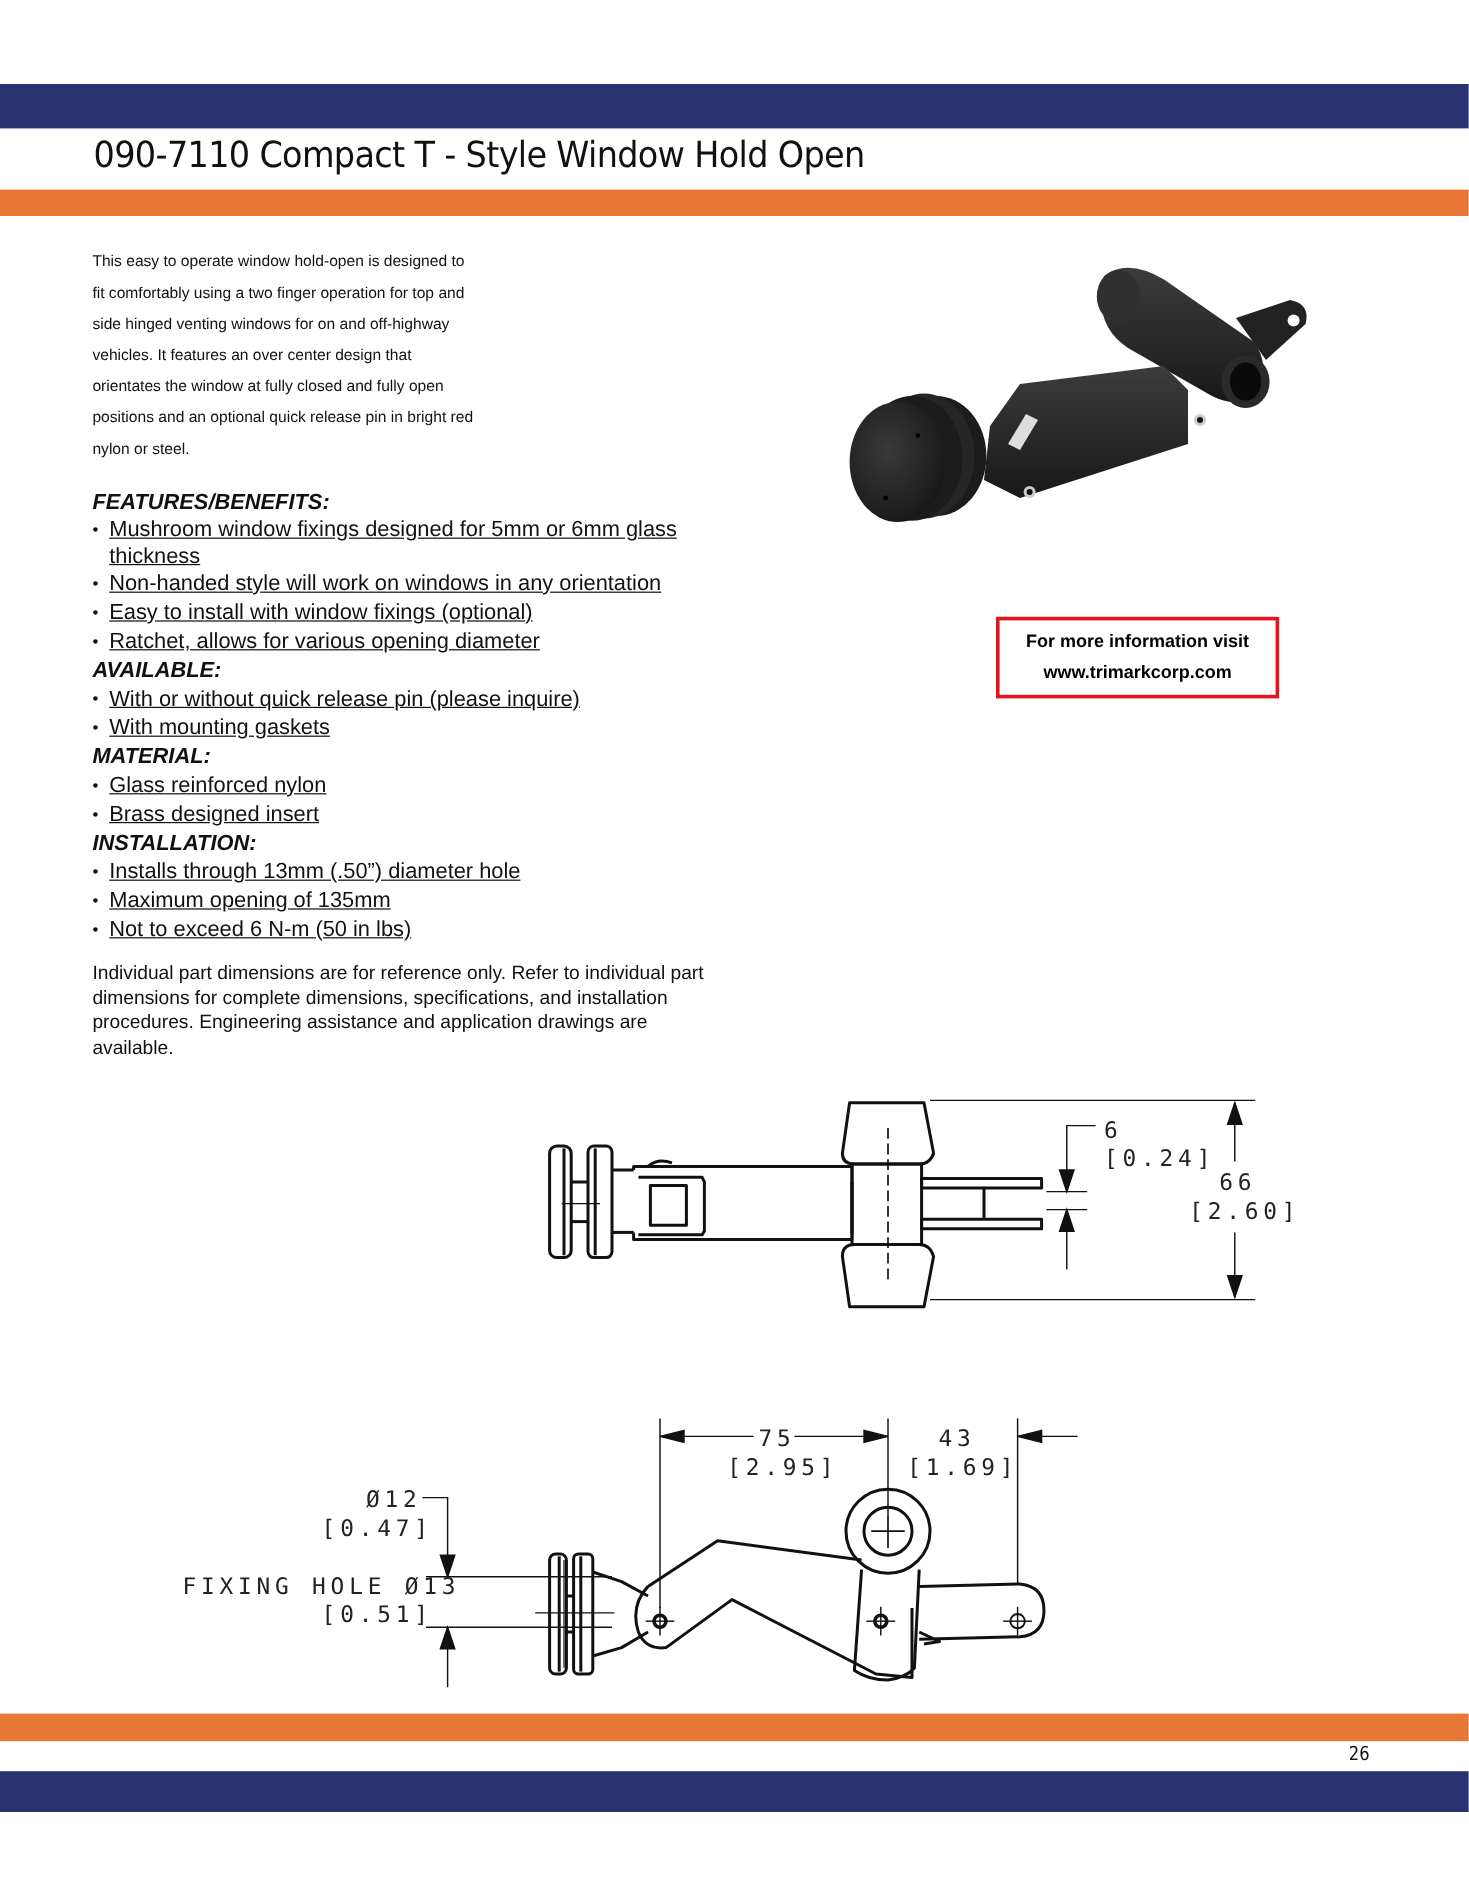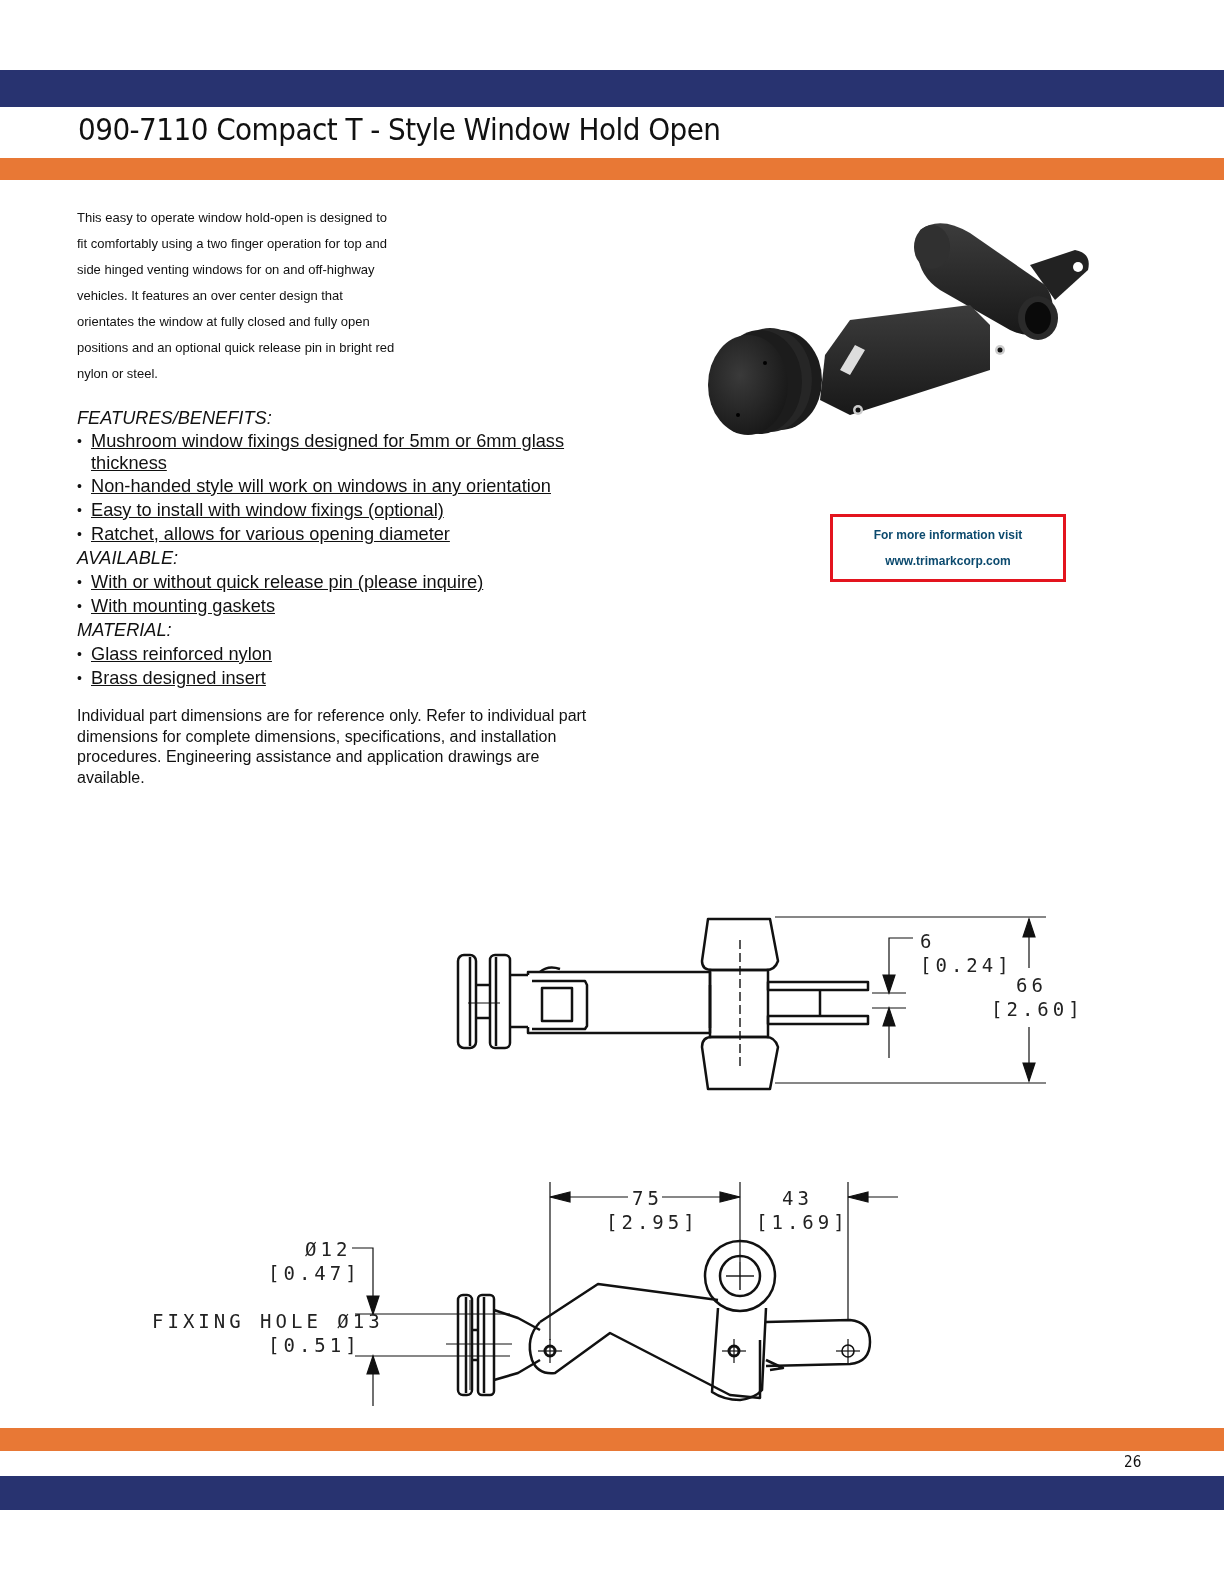--- a/index.html
+++ b/index.html
@@ -8,28 +8,28 @@
   .navy { background: #283370; }
   .orange { background: #e87835; }
   #top-navy { top: 70px; height: 37px; }
   #top-orange { top: 158px; height: 22px; }
   #bottom-orange { top: 1428px; height: 23px; }
   #bottom-navy { top: 1476px; height: 34px; }
   #page-title { position: absolute; left: 78px; top: 112px; font-family: "DejaVu Sans", sans-serif; font-size: 30px; font-weight: 400; letter-spacing: -0.6px; color: #111; white-space: nowrap; transform: scaleX(0.93); transform-origin: left top; }
   #page-number { position: absolute; left: 1124px; top: 1452px; font-family: "DejaVu Sans", sans-serif; font-size: 16px; color: #111; transform: scaleX(0.85); transform-origin: left top; }
   #content { position: absolute; left: 77px; top: 205px; width: 540px; }
   .intro { font-size: 13px; line-height: 26px; margin: 0; }
-  .section-heading { font-size: 18.2px; font-weight: normal; font-style: italic; margin: 0; line-height: 24px; }
+  .section-heading { font-size: 18.2px; font-weight: bold; font-style: italic; margin: 0; line-height: 24px; }
   ul.bullets { list-style: none; padding: 0; margin: 0; text-decoration: underline; }
   ul.bullets li { font-size: 18.2px; line-height: 24px; position: relative; padding-left: 14px; }
   ul.bullets li::before { content: "\2022"; position: absolute; left: 0; top: 0; font-size: 14px; }
   .wrap-tight { line-height: 22px !important; }
   .section { margin-top: 0; }
   .disclaimer { font-size: 16px; line-height: 20.6px; margin: 16px 0 0 0; width: 515px; }
-  #info-box { position: absolute; left: 830px; top: 514px; width: 230px; height: 62px; border: 3px solid #e3141e; box-sizing: content-box; text-align: center; color: #0c4a6e; font-weight: bold; font-size: 12px; }
+  #info-box { position: absolute; left: 830px; top: 514px; width: 230px; height: 62px; border: 3px solid #e3141e; box-sizing: content-box; text-align: center; color: #000000; font-weight: bold; font-size: 15px; }
   #info-box .l1 { margin-top: 8px; line-height: 20px; }
   #info-box .l2 { margin-top: 6px; line-height: 20px; }
   #product-photo { position: absolute; left: 700px; top: 205px; width: 400px; height: 240px; }
   #drawing-top { position: absolute; left: 440px; top: 905px; width: 640px; height: 190px; }
   #drawing-side { position: absolute; left: 140px; top: 1170px; width: 770px; height: 240px; }
   .dim-text { font-family: "DejaVu Sans Mono", monospace; font-size: 19px; fill: #222; letter-spacing: 4px; }
 </style>
 </head>
 <body>
 
@@ -67,20 +67,28 @@
   </div>
 
   <div class="section">
     <h3 class="section-heading">MATERIAL:</h3>
     <ul class="bullets">
       <li>Glass reinforced nylon</li>
       <li>Brass designed insert</li>
     </ul>
   </div>
 
+  <div class="section">
+    <h3 class="section-heading">INSTALLATION:</h3>
+    <ul class="bullets">
+      <li>Installs through 13mm (.50”) diameter hole</li>
+      <li>Maximum opening of 135mm</li>
+      <li>Not to exceed 6 N-m (50 in lbs)</li>
+    </ul>
+  </div>
 
   <p class="disclaimer">Individual part dimensions are for reference only. Refer to individual part dimensions for complete dimensions, specifications, and installation procedures. Engineering assistance and application drawings are available.</p>
 </div>
 
 <svg id="product-photo" viewBox="0 0 400 240" xmlns="http://www.w3.org/2000/svg">
   <defs>
     <radialGradient id="gdisc" cx="40%" cy="40%" r="70%">
       <stop offset="0" stop-color="#3a3a3a"></stop>
       <stop offset="1" stop-color="#151515"></stop>
     </radialGradient>

